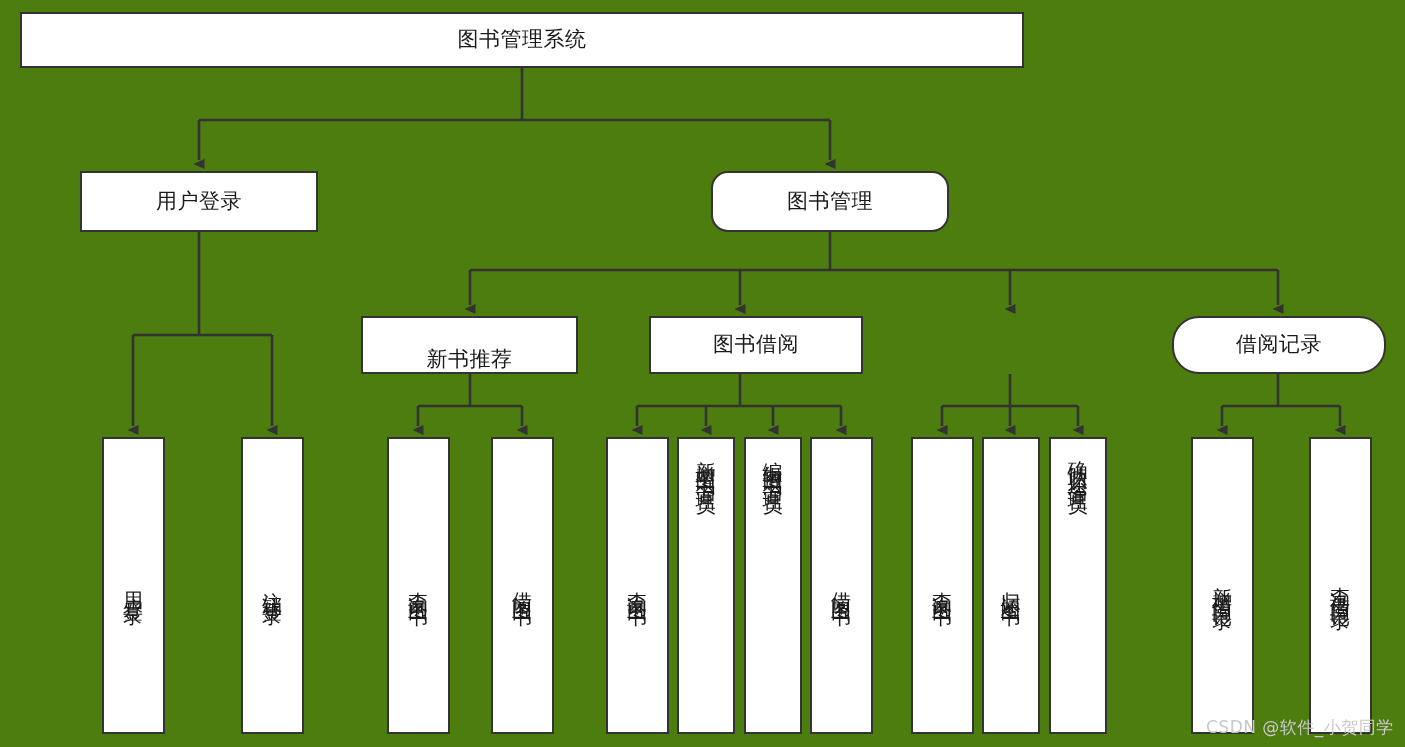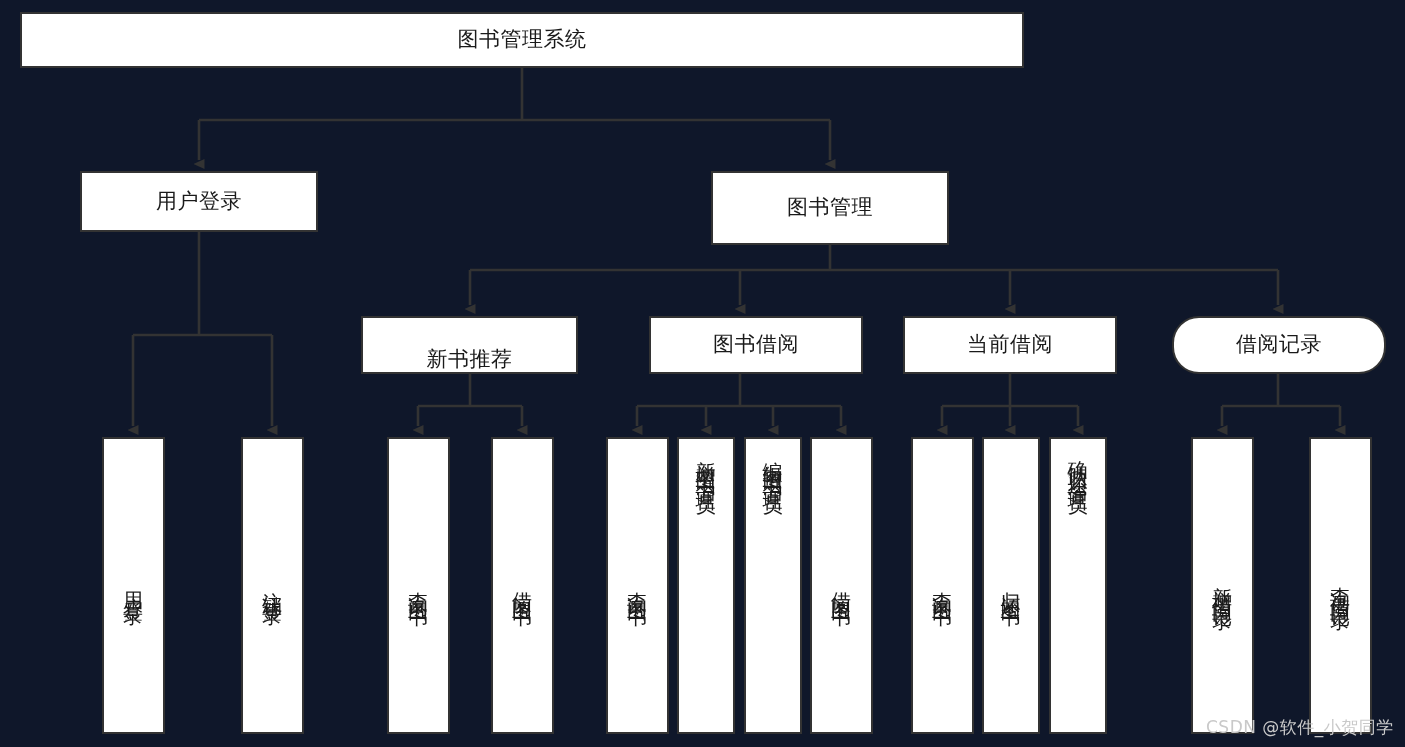--- a/index.html
+++ b/index.html
@@ -8,21 +8,21 @@
     padding: 0;
     background: #ffffff;
   }
   body {
     font-family: "DejaVu Sans", "Liberation Sans", sans-serif;
   }
   #canvas {
     position: relative;
     width: 1405px;
     height: 747px;
-    background: #0f172a;
+    background: #4d7c0f;
     overflow: hidden;
   }
   svg.links {
     position: absolute;
     left: 0;
     top: 0;
     width: 1405px;
     height: 747px;
     pointer-events: none;
   }
@@ -131,33 +131,30 @@
     </g>
   </svg>
 
   <div class="node root horiz" style="left:20px; top:12px; width:1004px; height:56px;">
     <span class="label">图书管理系统</span>
   </div>
 
   <div class="node horiz" style="left:80px; top:171px; width:238px; height:61px;">
     <span class="label">用户登录</span>
   </div>
-  <div class="node horiz" style="left:711px; top:171px; width:238px; height:74px;">
+  <div class="node horiz" style="left:711px; top:171px; width:238px; height:61px;border-radius:17px;">
     <span class="label">图书管理</span>
   </div>
 
   <div class="node horiz" style="left:361px; top:316px; width:217px; height:58px;align-items:flex-end;">
     <span class="label">新书推荐</span>
   </div>
   <div class="node horiz" style="left:649px; top:316px; width:214px; height:58px;">
     <span class="label">图书借阅</span>
   </div>
-  <div class="node horiz" style="left:903px; top:316px; width:214px; height:58px;">
-    <span class="label">当前借阅</span>
-  </div>
   <div class="node horiz" style="left:1172px; top:316px; width:214px; height:58px;border-radius:27px;">
     <span class="label">借阅记录</span>
   </div>
 
   <div class="node leaf centered" style="left:102px; top:437px; width:63px; height:297px;">
     <span class="label">用户登录</span>
   </div>
   <div class="node leaf centered" style="left:241px; top:437px; width:63px; height:297px;">
     <span class="label">注销登录</span>
   </div>

